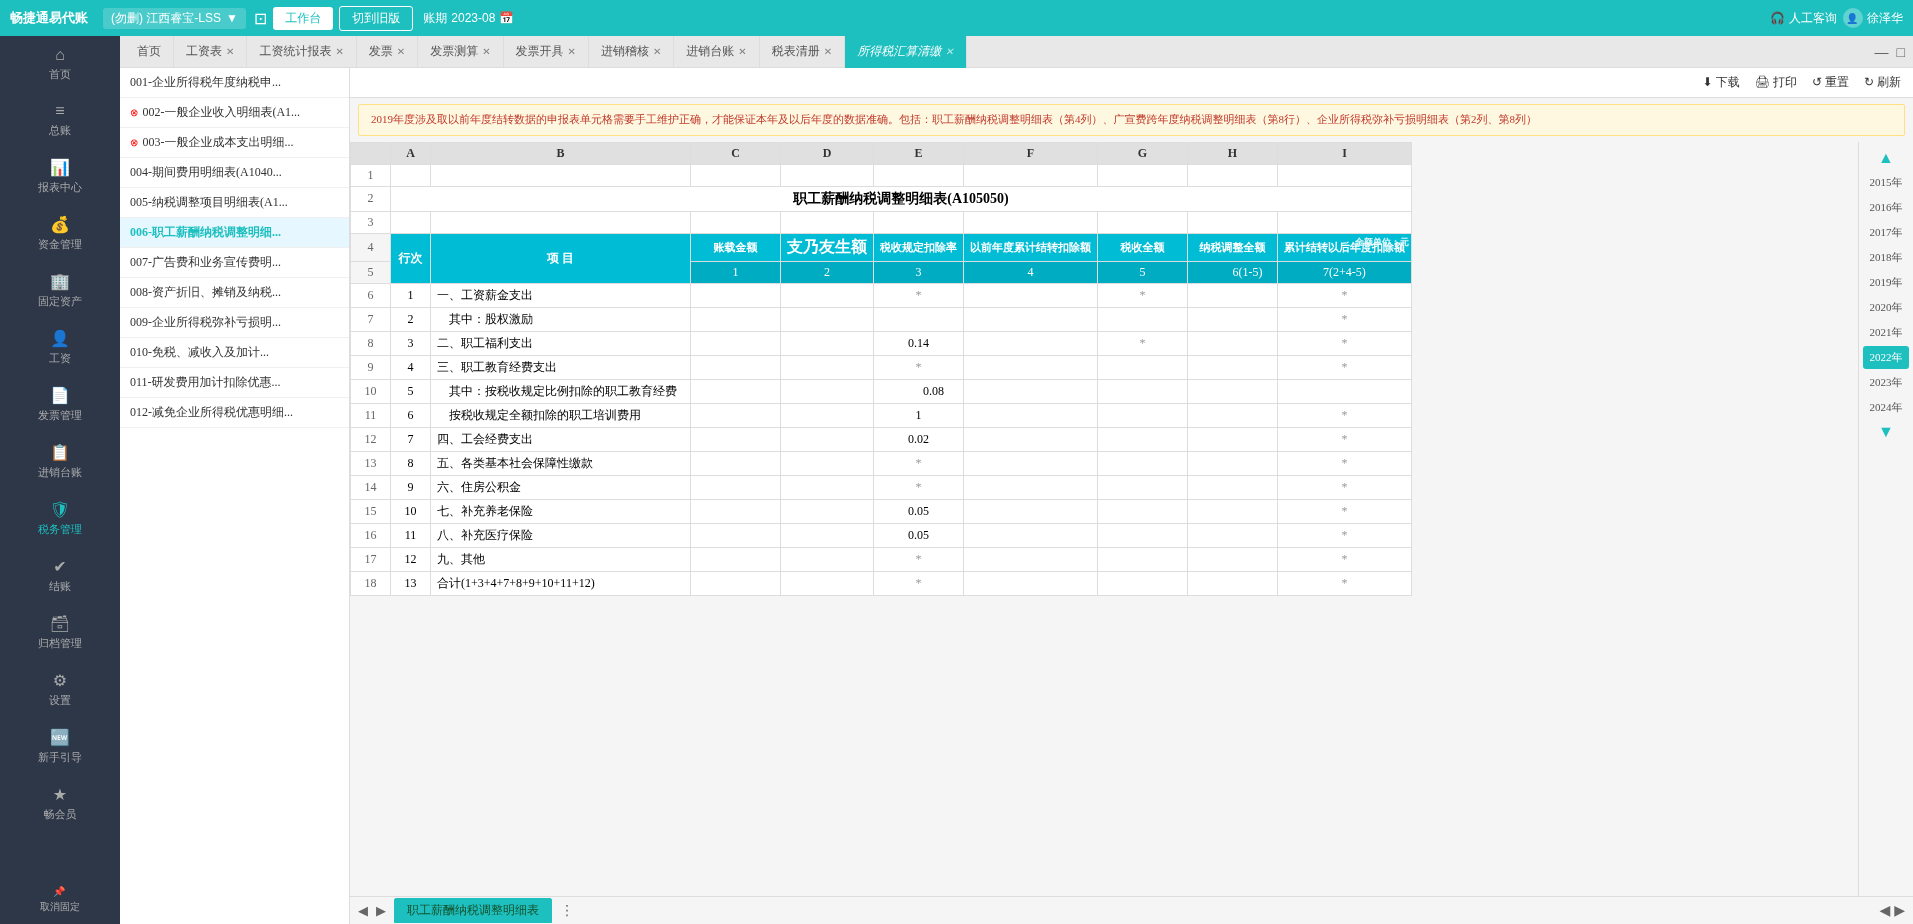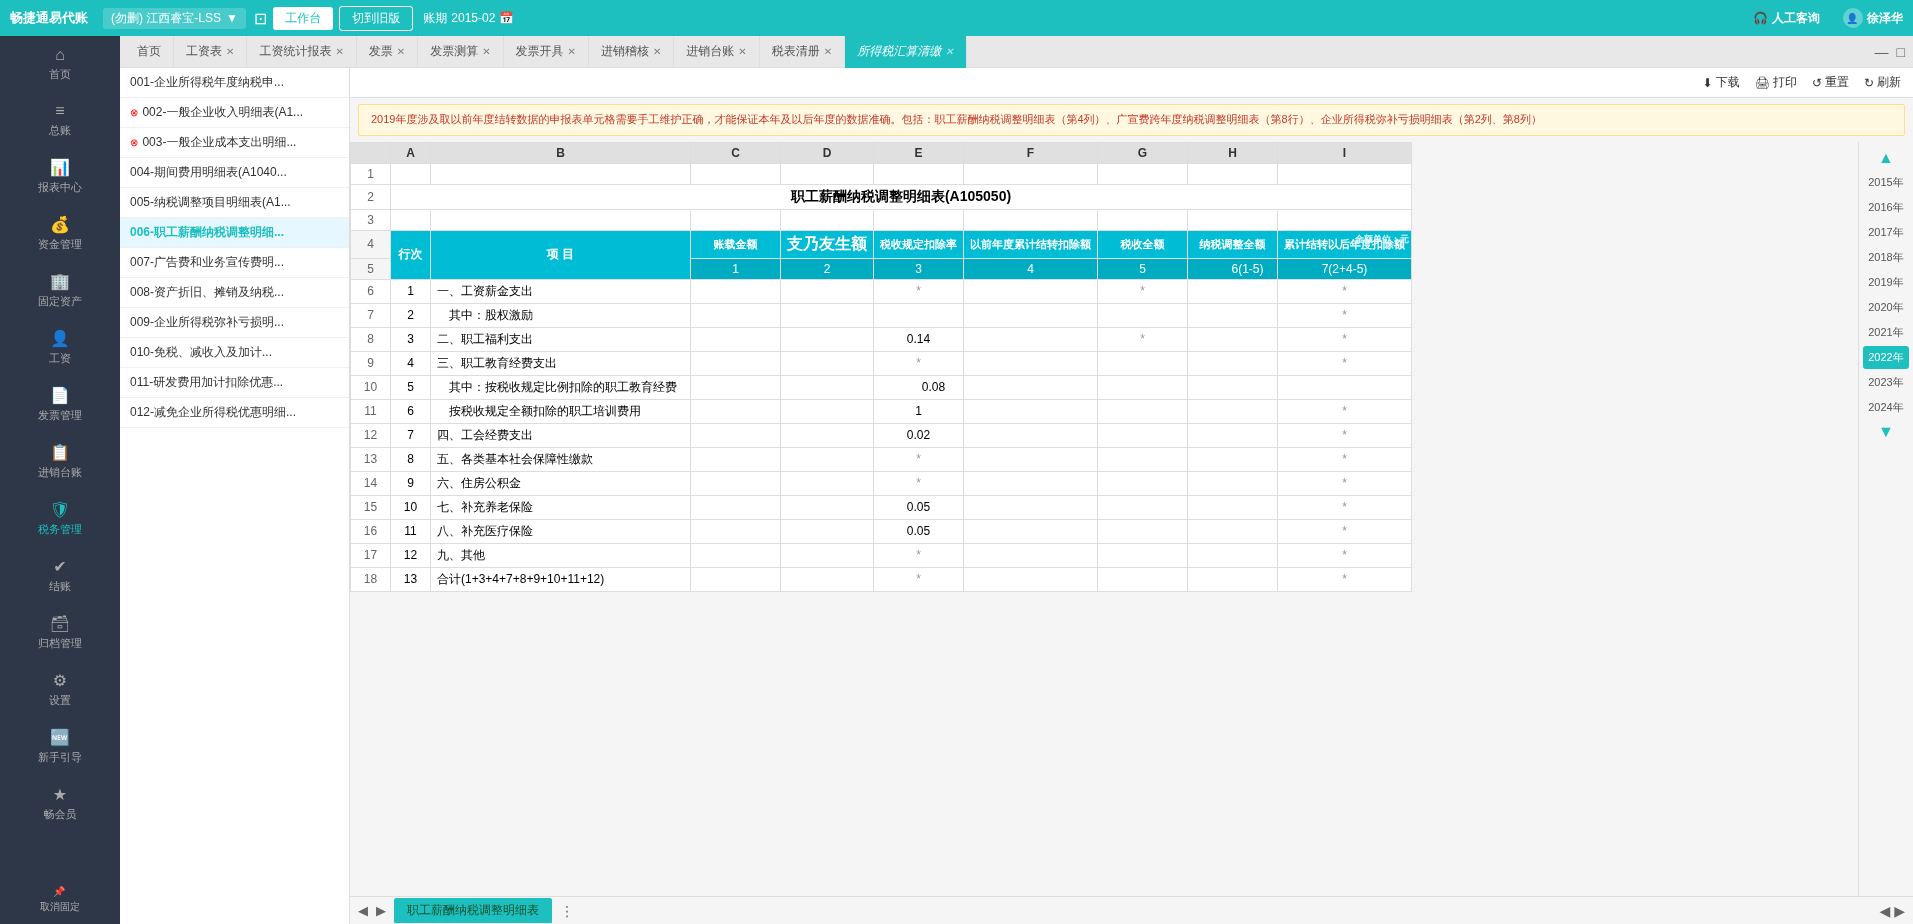--- a/index.html
+++ b/index.html
@@ -8,21 +8,21 @@
     
     .app-container { display: flex; flex-direction: column; height: 924px; width: 1913px; }
     .top-bar { display: flex; align-items: center; height: 36px; background: #1dbfbf; padding: 0 10px; flex-shrink: 0; }
     .top-bar-logo { color: white; font-size: 13px; font-weight: bold; white-space: nowrap; margin-right: 15px; }
     .top-bar-company { display: flex; align-items: center; background: rgba(255,255,255,0.2); border-radius: 3px; padding: 2px 8px; color: white; font-size: 12px; margin-right: 8px; cursor: pointer; }
     .top-bar-company .arrow { margin-left: 5px; }
     .top-bar-btn { border: none; border-radius: 3px; padding: 3px 12px; font-size: 12px; cursor: pointer; margin-right: 6px; }
     .btn-workspace { background: #fff; color: #1dbfbf; }
     .btn-oldver { background: transparent; border: 1px solid white; color: white; }
     .top-bar-period { color: white; font-size: 12px; margin-left: 4px; display: flex; align-items: center; gap: 4px; }
-    .top-bar-right { margin-left: auto; display: flex; align-items: center; gap: 23px; color: white; font-size: 12px; font-weight: bold; }
+    .top-bar-right { margin-left: auto; display: flex; align-items: center; gap: 6px; color: white; font-size: 12px; }
     .top-bar-right span { cursor: pointer; }
 
     
     .main-area { display: flex; flex: 1; overflow: hidden; }
 
     
     .sidebar { width: 120px; background: #2d3748; display: flex; flex-direction: column; flex-shrink: 0; }
     .sidebar-item { display: flex; flex-direction: column; align-items: center; padding: 10px 5px; color: #aaa; cursor: pointer; font-size: 11px; gap: 3px; }
     .sidebar-item.active { color: #1dbfbf; }
     .sidebar-item .si-icon { font-size: 16px; }
@@ -35,21 +35,21 @@
     .tab-bar { display: flex; align-items: center; background: #e8e8e8; height: 32px; flex-shrink: 0; border-bottom: 1px solid #ddd; padding-left: 5px; }
     .tab-item { display: flex; align-items: center; padding: 0 12px; height: 32px; font-size: 12px; cursor: pointer; color: #555; border-right: 1px solid #ddd; white-space: nowrap; gap: 4px; }
     .tab-item.active { background: #1dbfbf; color: white; font-style: italic; }
     .tab-item .tab-close { font-size: 10px; cursor: pointer; opacity: 0.7; }
     .tab-bar-actions { margin-left: auto; display: flex; align-items: center; padding-right: 8px; gap: 8px; font-size: 14px; color: #666; cursor: pointer; }
 
     
     .page-content { flex: 1; display: flex; flex-direction: column; overflow: hidden; padding: 0; }
 
     
-    .content-body { display: flex; flex: 1; overflow: hidden; }
+    .content-body { display: flex; flex: 1; overflow: hidden; font-family: Liberation Serif, serif; }
 
     
     .file-list-panel { width: 230px; background: white; border-right: 1px solid #ddd; overflow-y: auto; flex-shrink: 0; }
     .file-list-item { padding: 6px 10px; font-size: 12px; color: #333; cursor: pointer; border-bottom: 1px solid #f0f0f0; display: flex; align-items: center; gap: 4px; }
     .file-list-item.active { background: #e6f7ff; color: #1dbfbf; font-weight: bold; }
     .file-list-item .error-icon { color: red; font-size: 10px; }
 
     
     .spreadsheet-panel { flex: 1; display: flex; flex-direction: column; overflow: hidden; position: relative; }
 
@@ -99,21 +99,21 @@
     <span class="top-bar-logo">畅捷通易代账</span>
     <div class="top-bar-company">
       <span>(勿删) 江西睿宝-LSS</span>
       <span class="arrow">▼</span>
     </div>
     <span style="color:white;font-size:16px;margin-right:6px;cursor:pointer;">⊡</span>
     <button class="top-bar-btn btn-workspace">工作台</button>
     <button class="top-bar-btn btn-oldver">切到旧版</button>
     <span class="top-bar-period">
       <span>账期</span>
-      <span>2015-02</span>
+      <span>2023-08</span>
       <span style="cursor:pointer;">📅</span>
     </span>
     <div class="top-bar-right">
       <span>
         <span>🎧</span>
         <span>人工客询</span>
       </span>
       <span style="display:flex;align-items:center;gap:4px;">
         <span style="background:rgba(255,255,255,0.3);border-radius:50%;width:20px;height:20px;display:inline-flex;align-items:center;justify-content:center;font-size:10px;">👤</span>
         <span>徐泽华</span>

